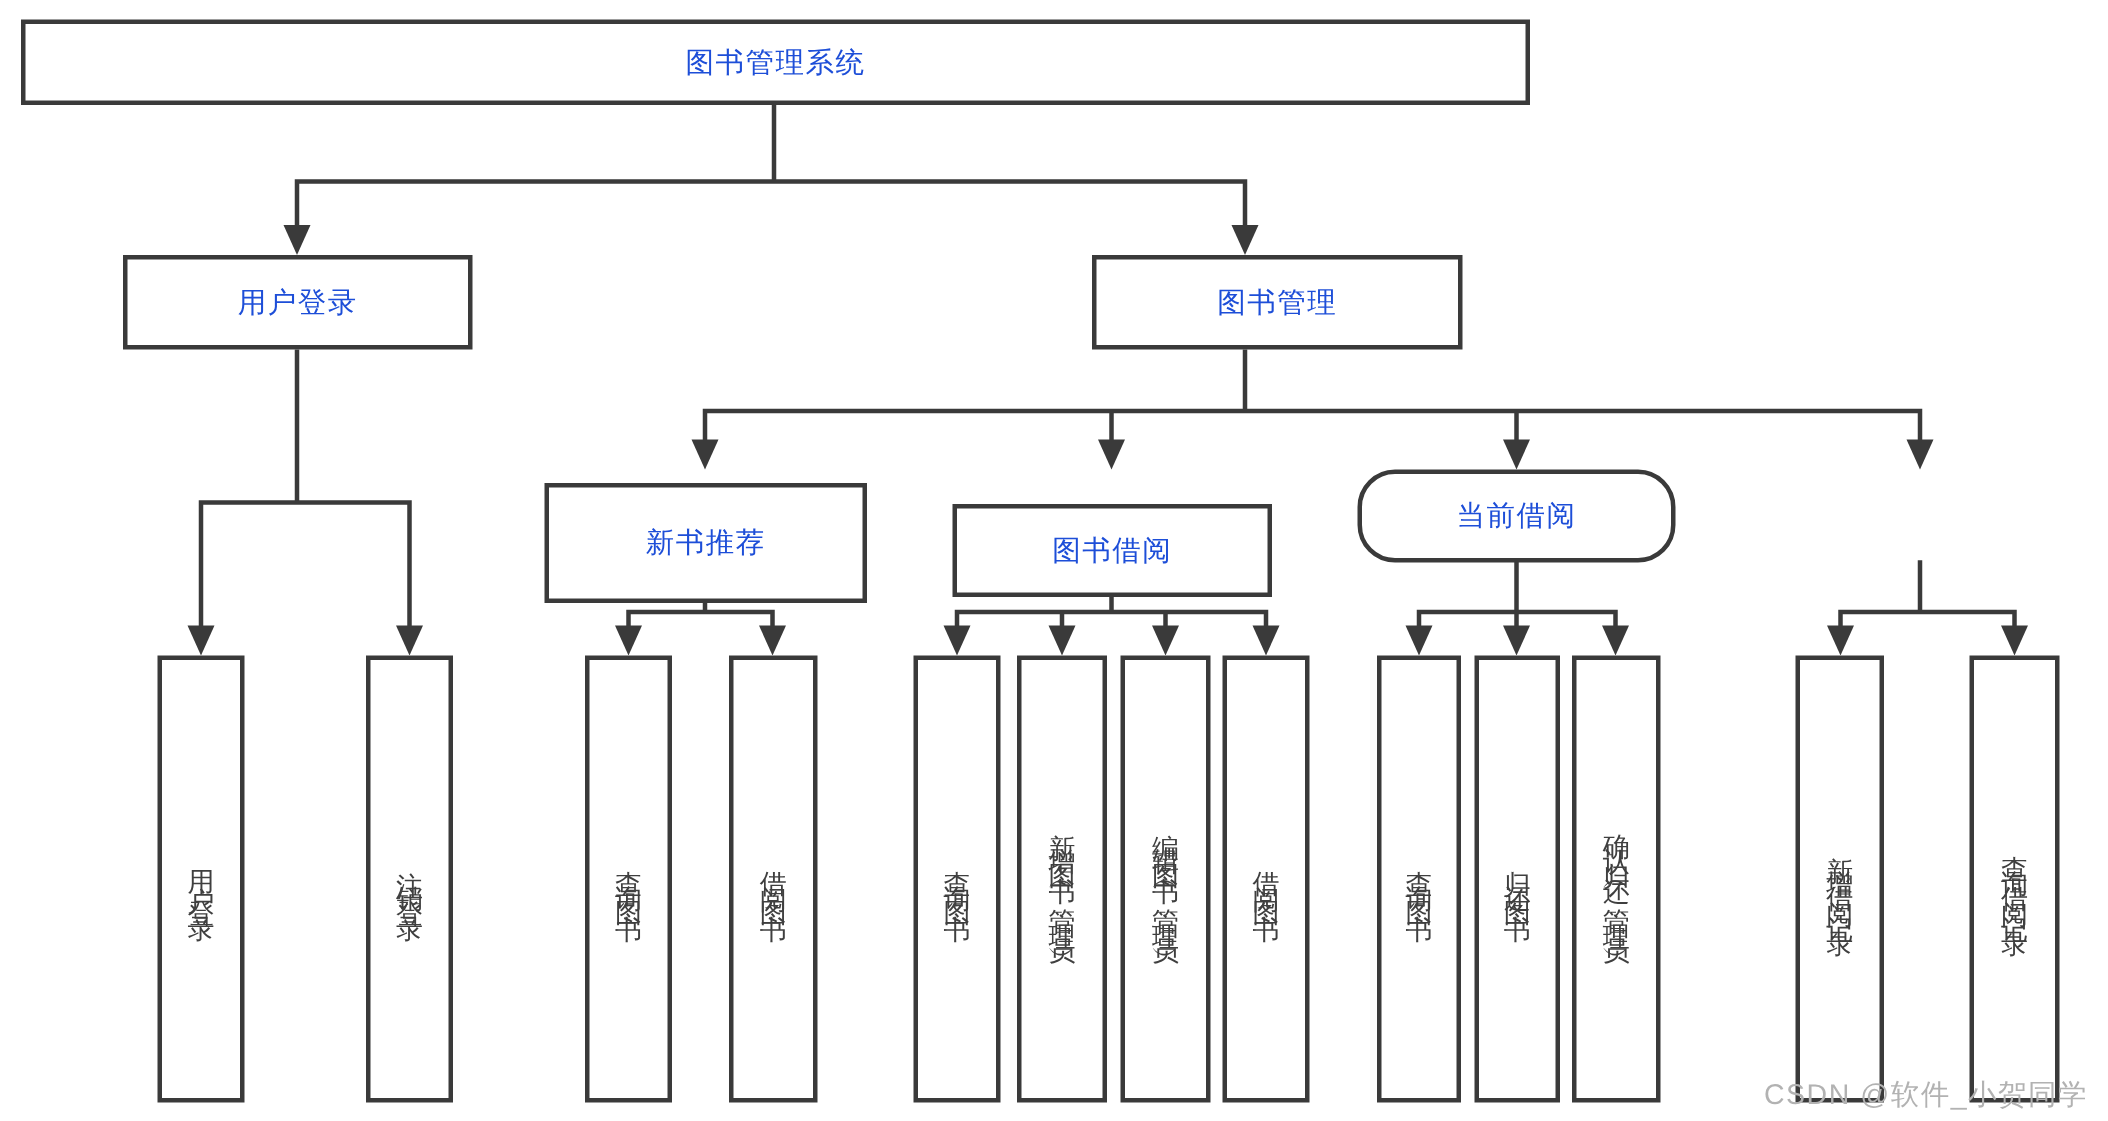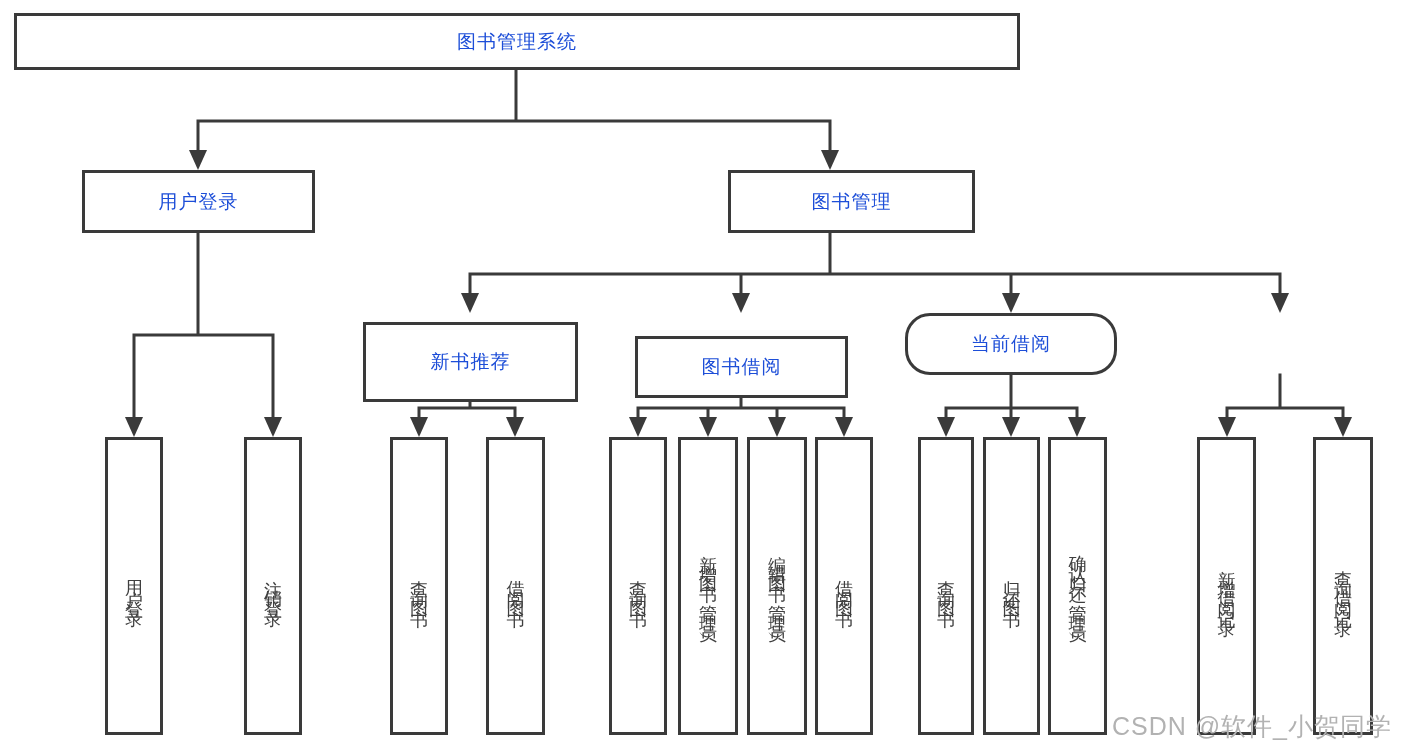--- a/index.html
+++ b/index.html
@@ -36,21 +36,21 @@
     text-orientation:mixed;
     font-size:18px;
     letter-spacing:10px;
     line-height:1;
     color:#3f3f3f;
     white-space:nowrap;
   }
   .watermark{
     position:absolute;
     right:13px;bottom:4px;
-    font-size:25px;
+    font-size:19px;
     color:#b2b2b2;
     letter-spacing:1px;
     z-index:10;
     white-space:nowrap;
   }
 </style>
 </head>
 <body>
 
 <div class="stage">

